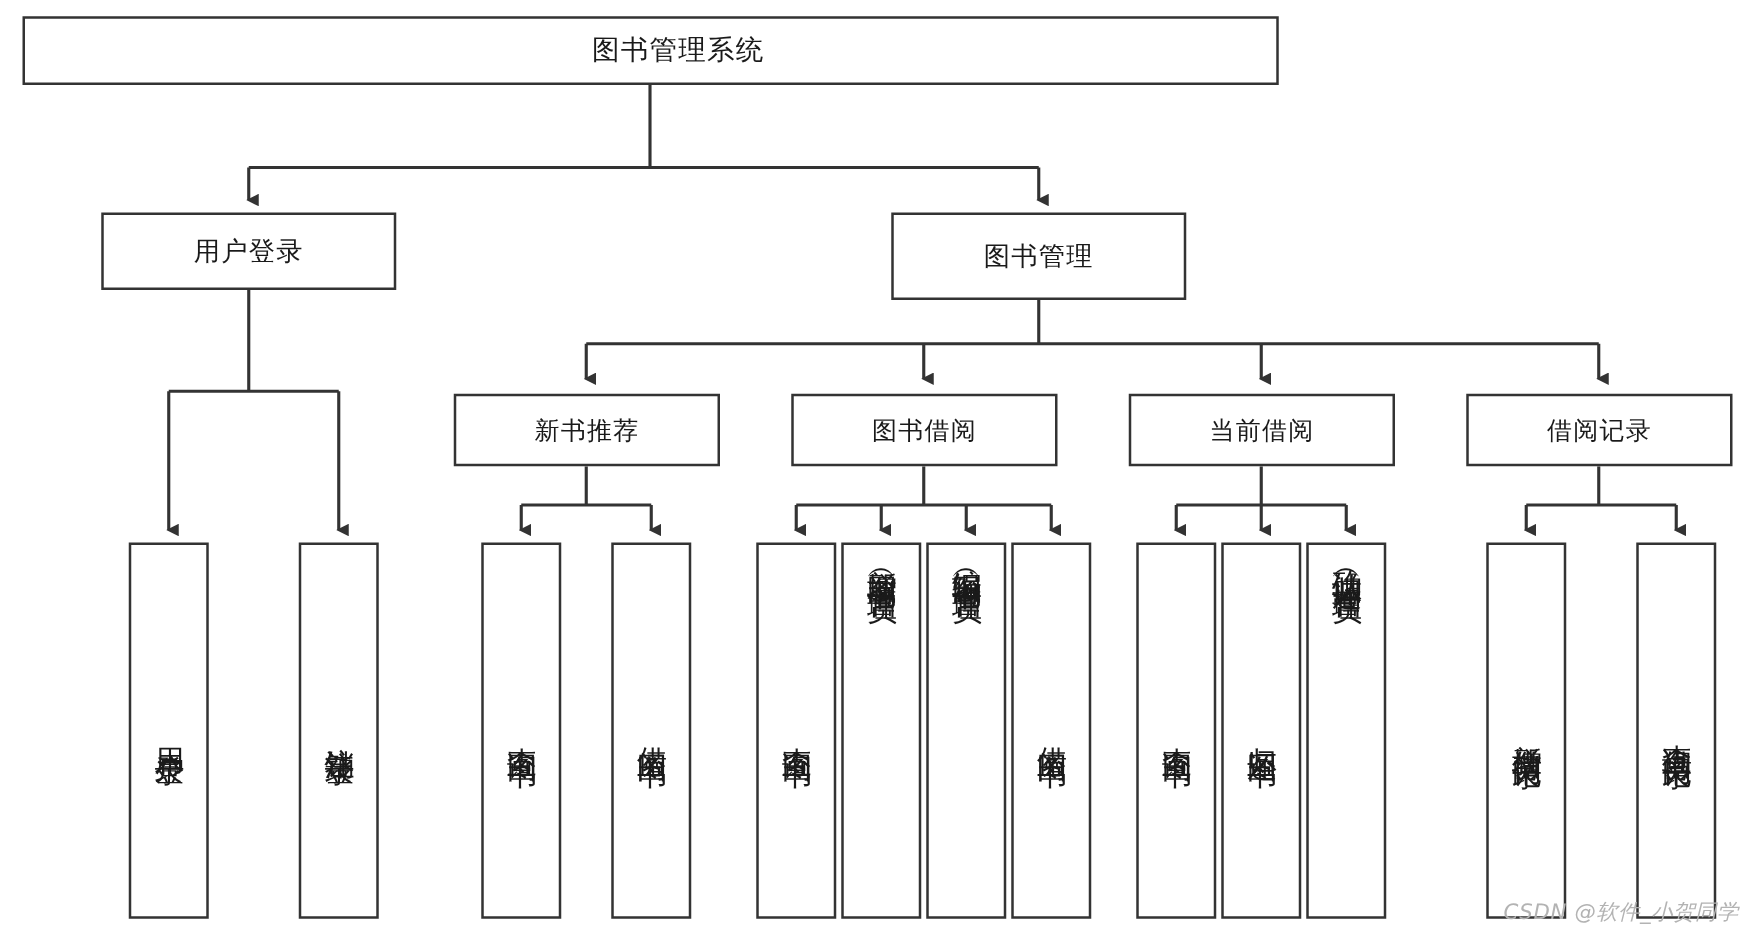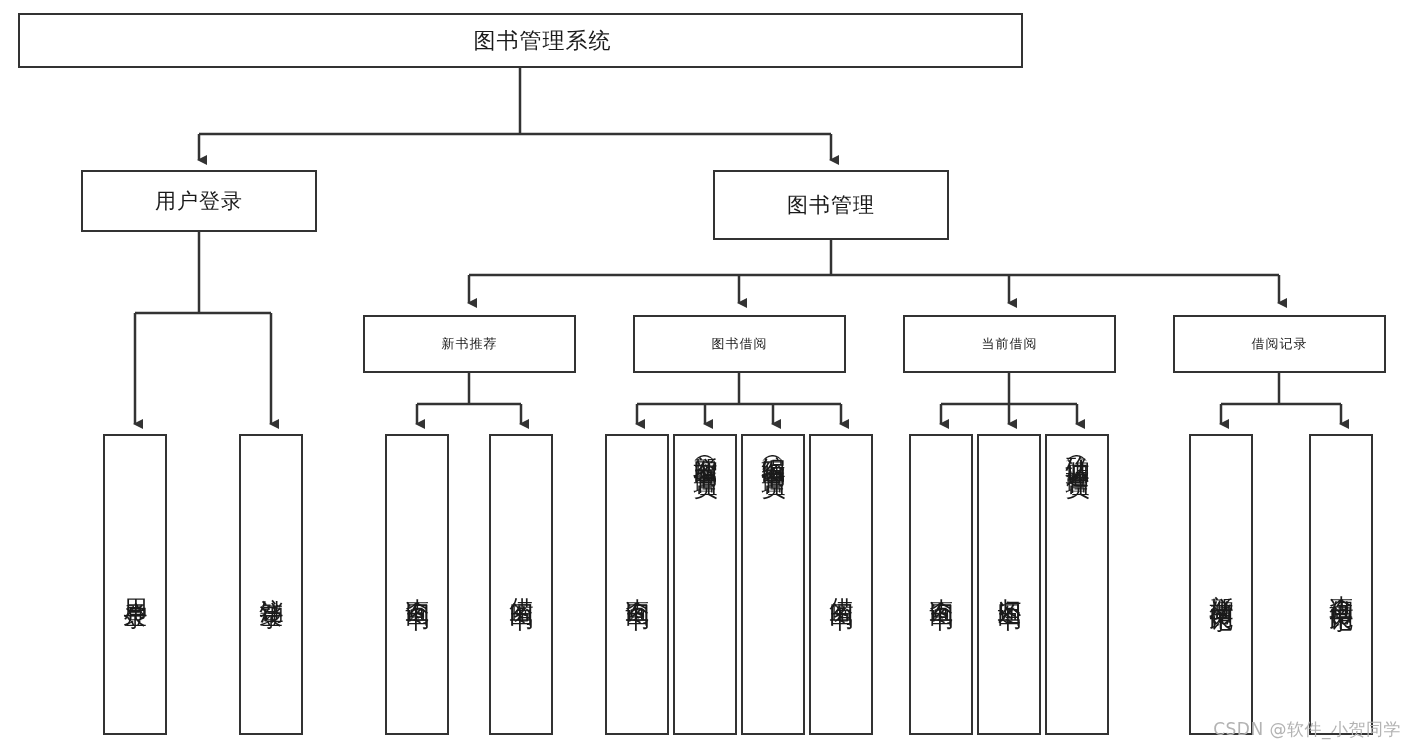--- a/index.html
+++ b/index.html
@@ -22,47 +22,48 @@
     color:#1a1a1a;
   }
   .node .label{
     font-size:21px;
     letter-spacing:1px;
     line-height:1.25;
     white-space:nowrap;
   }
   .node.root .label{font-size:22px;}
   .node.level1 .label{font-size:21px;}
-  .node.level2 .label{font-size:13px;}
+  .node.level2 .label{font-size:20px;}
 
   
   .node.leaf{
     align-items:flex-start;
     justify-content:center;
     padding-top:0;
   }
   .node.leaf .label{
     writing-mode:vertical-rl;
     text-orientation:upright;
     font-size:24px;
     line-height:1.05;
     letter-spacing:3px;
     white-space:nowrap;
   }
   .node.leaf.center-text{align-items:center;}
 
   .watermark{
     position:absolute;
-    right:4px;
+    right:14px;
     bottom:6px;
     font-size:17px;
     color:#b3b3b3;
     letter-spacing:0.5px;
     white-space:nowrap;
     pointer-events:none;
+    font-style:italic;
   }
 </style>
 </head>
 <body>
 
 <div id="diagram-root">
 
   <svg class="connectors" viewBox="0 0 1405 747" xmlns="http://www.w3.org/2000/svg">
     <defs>
       <marker id="arrow" markerWidth="10" markerHeight="10" refX="5" refY="8" orient="auto" markerUnits="userSpaceOnUse">

